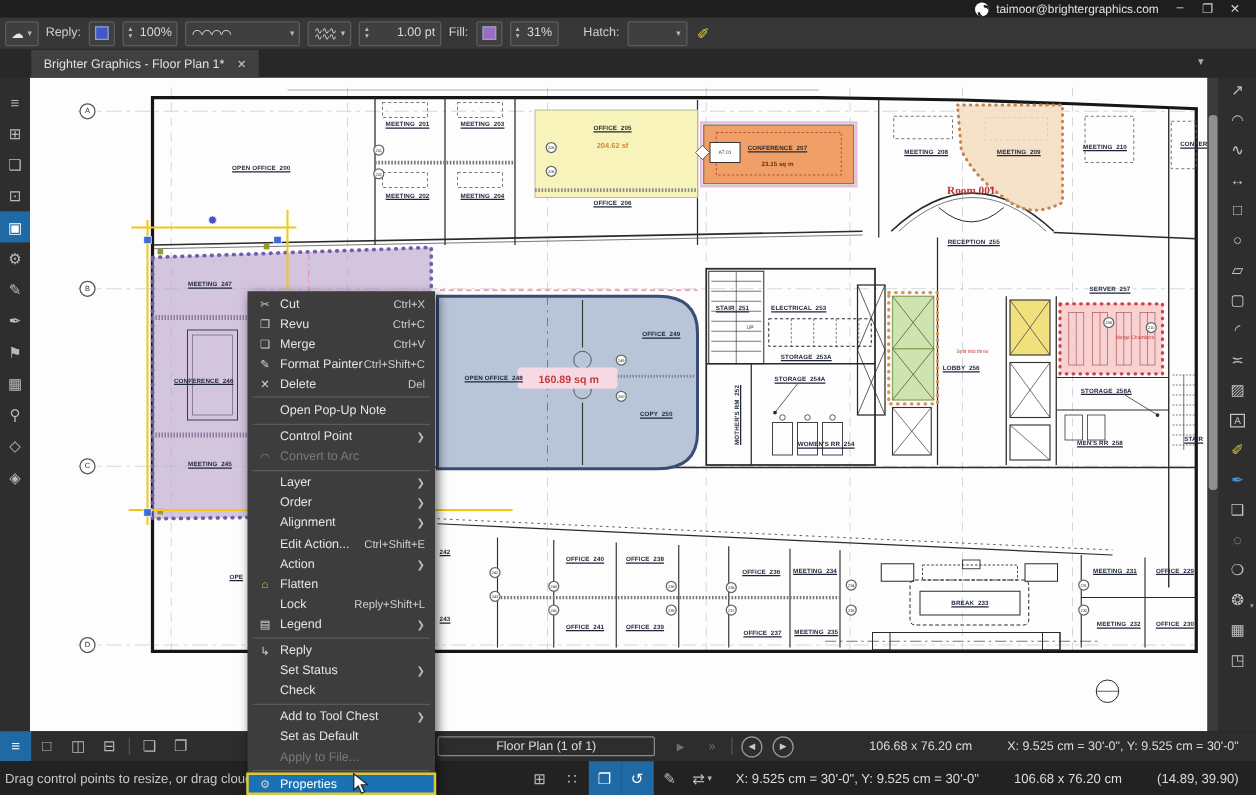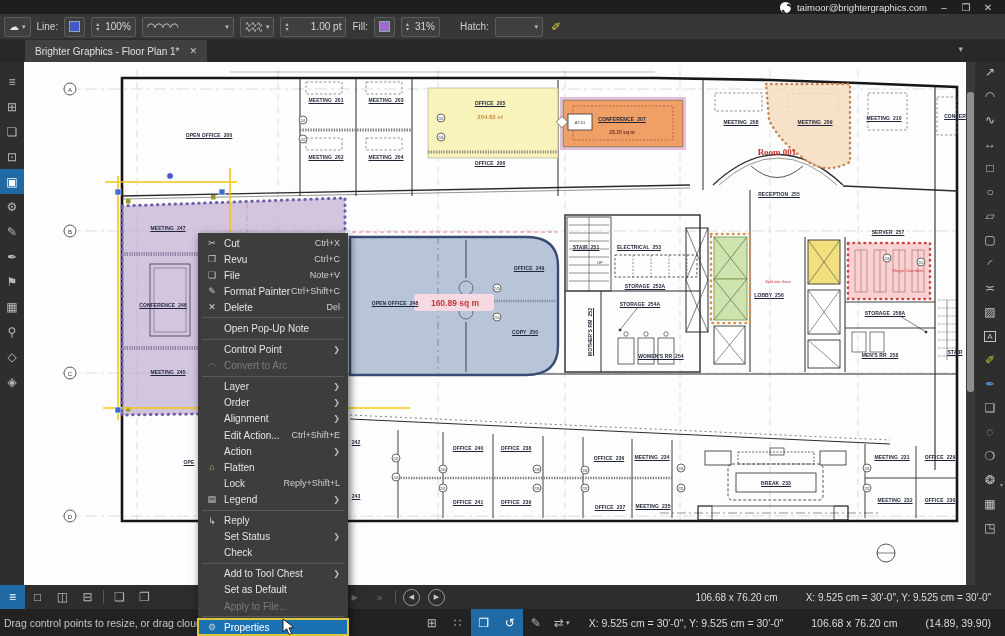--- a/index.html
+++ b/index.html
@@ -113,21 +113,21 @@
           <div class="win-btn">✕</div>
         </span>
   </div>
 </div>
 
 <div id="toolbar">
   <div class="tb-box">
     <span class="tb-glyph">☁</span>
     <span class="chev">▾</span>
   </div>
-  <span class="tb-label">Line:</span>
+  <span class="tb-label">Reply:</span>
   <div class="tb-box">
     <span class="swatch" id="line-swatch" style="background: rgb(68, 86, 200);"></span>
   </div>
   <div class="tb-box">
     <span class="stepper">
           <span>▴</span>
           <span>▾</span>
         </span>
     <span>100%</span>
   </div>
@@ -488,22 +488,22 @@
         <span class="ctx-lab">Cut</span>
         <span class="ctx-extra">Ctrl+X</span>
       </div>
       <div class="ctx-row">
         <span class="ctx-ic">❐</span>
         <span class="ctx-lab">Revu</span>
         <span class="ctx-extra">Ctrl+C</span>
       </div>
       <div class="ctx-row">
         <span class="ctx-ic">❏</span>
-        <span class="ctx-lab">File</span>
-        <span class="ctx-extra">Note+V</span>
+        <span class="ctx-lab">Merge</span>
+        <span class="ctx-extra">Ctrl+V</span>
       </div>
       <div class="ctx-row">
         <span class="ctx-ic">✎</span>
         <span class="ctx-lab">Format Painter</span>
         <span class="ctx-extra">Ctrl+Shift+C</span>
       </div>
       <div class="ctx-row">
         <span class="ctx-ic">✕</span>
         <span class="ctx-lab">Delete</span>
         <span class="ctx-extra">Del</span>
@@ -607,20 +607,23 @@
   <div id="nav-left-icons">
         <div class="nav-icon active">≡</div>
         <div class="nav-icon">□</div>
         <div class="nav-icon">◫</div>
         <div class="nav-icon">⊟</div>
         <div class="nav-divider"></div>
         <div class="nav-icon">❏</div>
         <div class="nav-icon">❐</div>
       </div>
   <span class="nav-icon dim" style="margin-left:160px;font-size:8px;">◀</span>
+  <div id="page-box">
+    <span>Floor Plan (1 of 1)</span>
+  </div>
   <span class="nav-icon dim" style="font-size:8px;">▶</span>
   <span class="nav-icon dim" style="font-size:10px;">»</span>
   <span class="nav-divider"></span>
   <span class="circ-btn">◀</span>
   <span class="circ-btn">▶</span>
   <div id="nav-metrics">
     <span>106.68 x 76.20 cm</span>
     <span>X: 9.525 cm = 30'-0", Y: 9.525 cm = 30'-0"</span>
   </div>
 </div>

